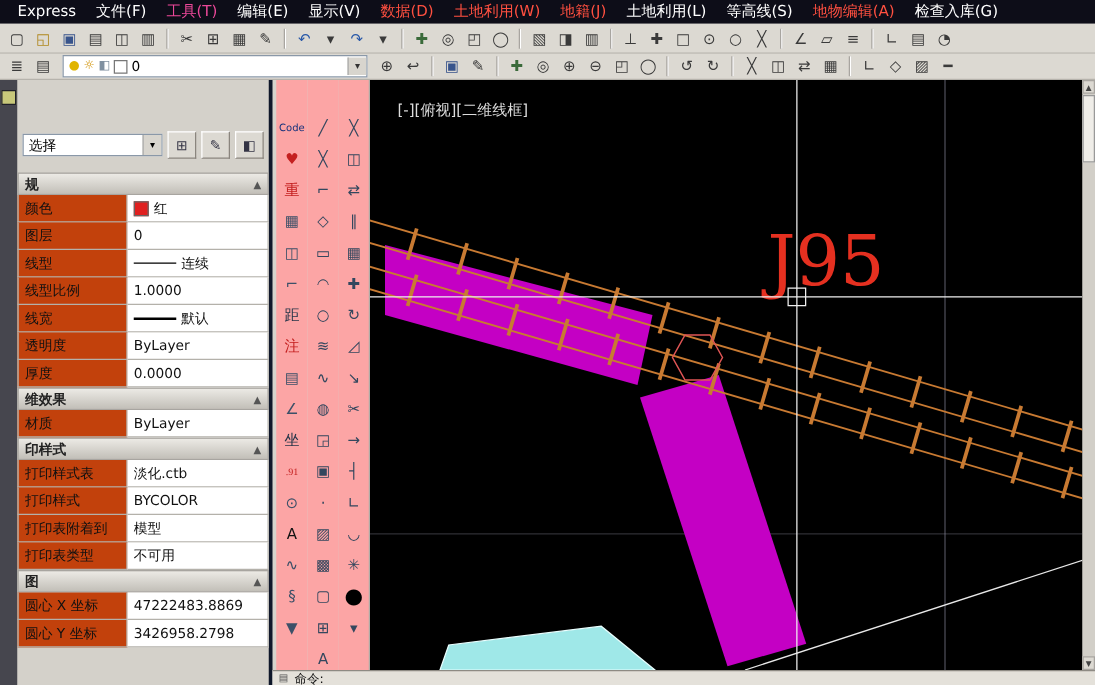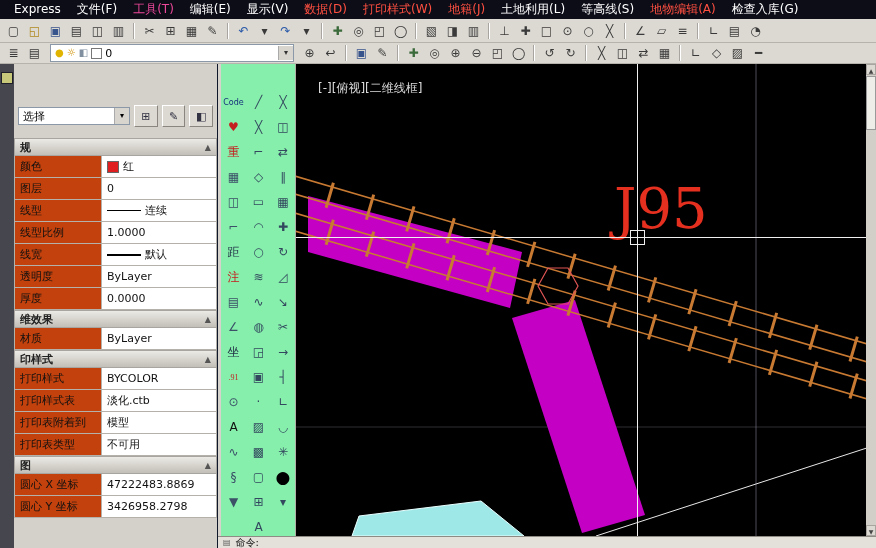--- a/index.html
+++ b/index.html
@@ -20,36 +20,36 @@
   .layer-combo{width:238px;height:16px;background:#fff;border:1px solid #8a98a8;display:flex;align-items:center;gap:3px;padding-left:4px;margin:0 5px;font-size:11px;flex:0 0 auto;}
   .mini{font-size:10px;line-height:10px;}
   .chip{width:9px;height:9px;background:#fff;border:1px solid #777;flex:0 0 auto;}
   .lc-arrow{margin-left:auto;width:14px;height:14px;background:#d8d5ce;border-left:1px solid #aaa;text-align:center;font-size:8px;line-height:14px;color:#333;}
 
   
   .palette-strip{position:absolute;left:0;top:64px;width:14px;bottom:0;background:#46464e;}
   .strip-icon{width:10px;height:10px;margin:8px auto;background:#c8c87a;border:1px solid #20202a;}
 
   
-  .props{position:absolute;left:14px;top:64px;width:204px;bottom:0;background:#d4d1ca;border-right:1px solid #0f172a;padding-top:40px;box-sizing:border-box;}
+  .props{position:absolute;left:14px;top:64px;width:204px;bottom:0;background:#d4d1ca;border-right:3px solid #0f172a;padding-top:40px;box-sizing:border-box;}
   .props-selector{display:flex;align-items:center;padding:0 4px;gap:4px;height:24px;margin-bottom:10px;}
   .sel-combo{flex:0 0 112px;height:18px;background:#fff;border:1px solid #8a98a8;display:flex;align-items:center;font-size:11px;padding-left:4px;box-sizing:border-box;}
   .sel-arrow{margin-left:auto;width:14px;height:16px;background:#d8d5ce;border-left:1px solid #aaa;text-align:center;font-size:8px;line-height:16px;}
   .sel-btn{width:22px;height:20px;background:#dcd9d2;border:1px solid;border-color:#fff #8a857e #8a857e #fff;display:flex;align-items:center;justify-content:center;font-size:11px;color:#334;}
   .phead{height:18px;background:linear-gradient(#eceae5,#c2bfb8);border:1px solid #a8a5a0;display:flex;align-items:center;padding:0 5px;font-size:11px;font-weight:bold;color:#222;box-sizing:border-box;}
   .phead .chev{margin-left:auto;font-size:8px;color:#555;}
   .prow{display:flex;height:22px;}
   .plabel{flex:0 0 88px;background:#c2410c;border:1px solid #b4b1aa;border-top:none;font-size:11px;color:#111;display:flex;align-items:center;padding-left:5px;box-sizing:border-box;white-space:nowrap;}
   .pvalue{flex:1;background:#fff;border:1px solid #b4b1aa;border-top:none;border-left:none;font-size:11px;color:#111;display:flex;align-items:center;gap:4px;padding-left:5px;box-sizing:border-box;white-space:nowrap;overflow:hidden;}
   .swatch{width:10px;height:10px;background:#e02020;border:1px solid #666;flex:0 0 auto;}
   .ltline{width:34px;border-top:1px solid #000;flex:0 0 auto;}
   .lwline{width:34px;border-top:2px solid #000;flex:0 0 auto;}
 
   
-  .vcol{position:absolute;top:64px;width:25px;bottom:12px;background:#86efac;padding-top:26px;box-sizing:border-box;overflow:hidden;}
+  .vcol{position:absolute;top:64px;width:25px;bottom:12px;background:#fca5a5;padding-top:26px;box-sizing:border-box;overflow:hidden;}
   .vc1{left:221px;}
   .vc2{left:246px;}
   .vc3{left:271px;border-right:1px solid #b0ada6;}
   .vbtn{width:23px;height:24px;margin:0 auto 1px;display:flex;align-items:center;justify-content:center;font-size:12px;color:#3a3a3a;}
   .vc2 .vbtn,.vc3 .vbtn{color:#33475e;}
   .vbtn.small{font-size:8px;}
   .vbtn.big{font-size:17px;color:#000;}
 
   
   .canvas{position:absolute;left:296px;top:64px;width:570px;height:472px;background:#000;overflow:hidden;}
@@ -72,21 +72,21 @@
 <div id="app">
 
   <div class="menubar">
 
   <div class="menu-item" style="color: rgb(255, 255, 255);">Express</div>
       <div class="menu-item" style="color: rgb(255, 255, 255);">文件(F)</div>
       <div class="menu-item" style="color: #ec4899;">工具(T)</div>
       <div class="menu-item" style="color: rgb(255, 255, 255);">编辑(E)</div>
       <div class="menu-item" style="color: rgb(255, 255, 255);">显示(V)</div>
       <div class="menu-item" style="color: rgb(255, 80, 64);">数据(D)</div>
-      <div class="menu-item" style="color: rgb(255, 80, 64);">打印样式(W)</div>
+      <div class="menu-item" style="color: rgb(255, 80, 64);">土地利用(W)</div>
       <div class="menu-item" style="color: rgb(255, 80, 64);">地籍(J)</div>
       <div class="menu-item" style="color: rgb(255, 255, 255);">土地利用(L)</div>
       <div class="menu-item" style="color: rgb(255, 255, 255);">等高线(S)</div>
       <div class="menu-item" style="color: rgb(255, 80, 64);">地物编辑(A)</div>
       <div class="menu-item" style="color: rgb(255, 255, 255);">检查入库(G)</div>
     </div>
 
   <div class="toolbar tb1">
 
   <div class="tbtn">▢</div>
@@ -234,29 +234,29 @@
       <div class="pvalue">
           <span>ByLayer</span>
         </div>
     </div>
 
     <div class="phead">
       <span>印样式</span>
       <span class="chev">▲</span>
     </div>
     <div class="prow">
+      <div class="plabel">打印样式表</div>
+      <div class="pvalue">
+          <span>淡化.ctb</span>
+        </div>
+    </div>
+    <div class="prow">
       <div class="plabel">打印样式</div>
       <div class="pvalue">
           <span>BYCOLOR</span>
-        </div>
-    </div>
-    <div class="prow">
-      <div class="plabel">打印样式表</div>
-      <div class="pvalue">
-          <span>淡化.ctb</span>
         </div>
     </div>
     <div class="prow">
       <div class="plabel">打印表附着到</div>
       <div class="pvalue">
           <span>模型</span>
         </div>
     </div>
     <div class="prow">
       <div class="plabel">打印表类型</div>

